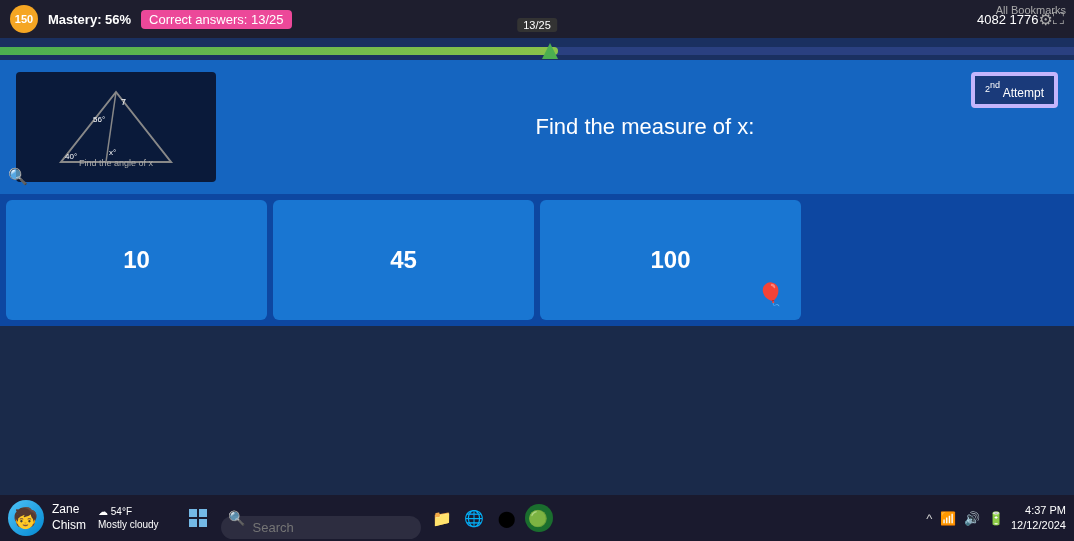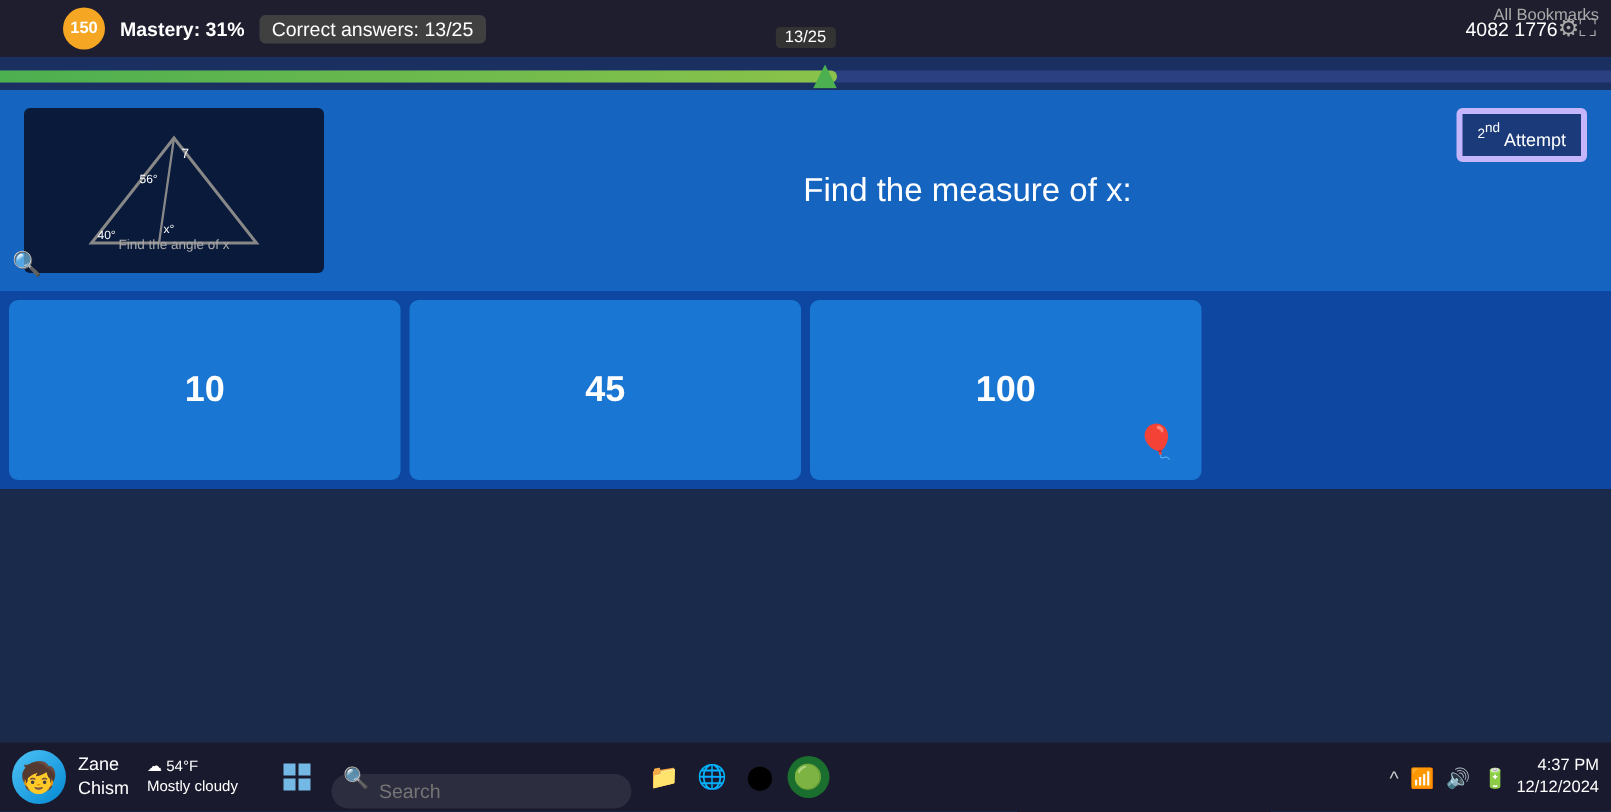--- a/index.html
+++ b/index.html
@@ -25,31 +25,30 @@
       width: 28px;
       height: 28px;
       border-radius: 50%;
       background: #f5a623;
       display: flex;
       align-items: center;
       justify-content: center;
       color: white;
       font-size: 11px;
       font-weight: bold;
-      margin-left: 32px;
     }
     .mastery-text {
       color: white;
       font-size: 13px;
       font-weight: 600;
     }
     .correct-text {
       color: white;
       font-size: 13px;
-      background: #404040;
+      background: #ec4899;
       padding: 2px 8px;
       border-radius: 4px;
     }
     .top-right {
       margin-left: auto;
       display: flex;
       align-items: center;
     }
     .top-right-nums {
       color: white;
@@ -338,21 +337,21 @@
       height: 80px;
     }
   </style>
 </head>
 <body>
 
 <div class="top-bar">
   <div class="score-circle">
     <span>150</span>
   </div>
-  <span class="mastery-text">Mastery: 31%</span>
+  <span class="mastery-text">Mastery: 56%</span>
   <span class="correct-text">Correct answers: 13/25</span>
   <div class="top-right">
     <span class="top-right-nums">4082  1776</span>
     <span class="gear-icon">⚙</span>
     <span class="expand-icon">⛶</span>
   </div>
   <span class="bookmarks-text">All Bookmarks</span>
 </div>
 
 <div class="progress-container">

